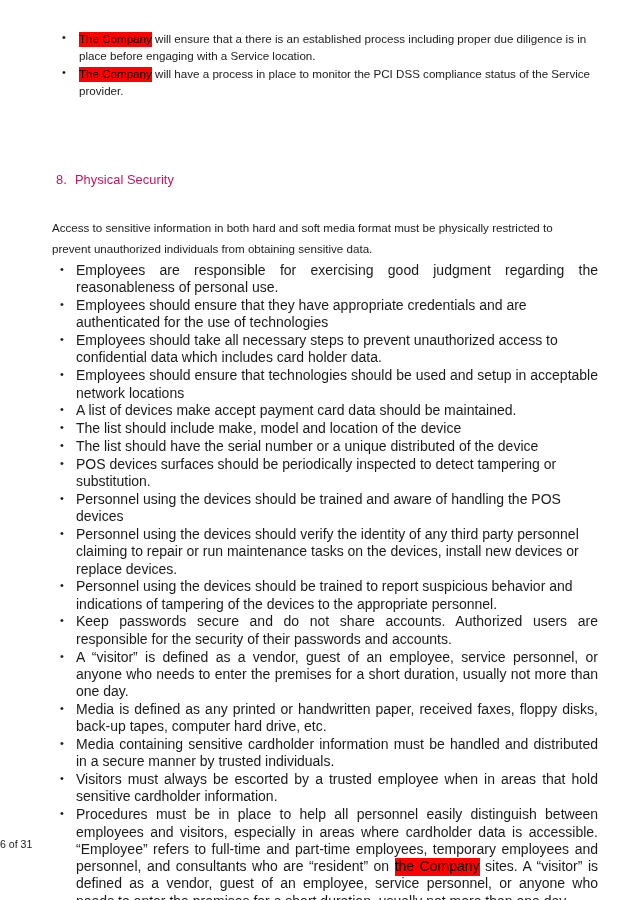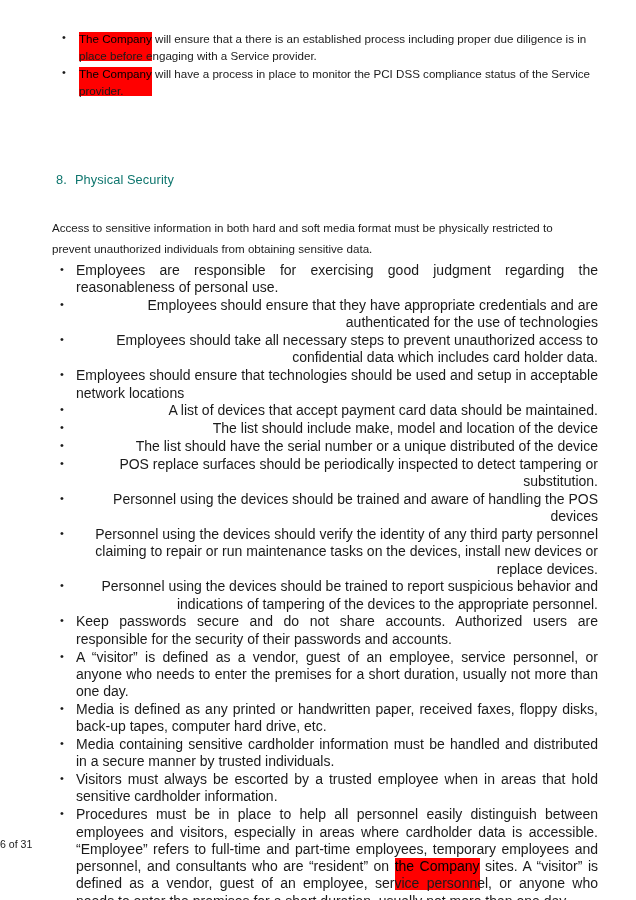--- a/index.html
+++ b/index.html
@@ -50,21 +50,21 @@
 
   
   .heading {
     margin: 0;
     padding: 0;
     position: absolute;
     left: 56px;
     top: 172px;
     font-size: 12.8px;
     font-weight: normal;
-    color: #0f766e;
+    color: #be185d;
     letter-spacing: 0.1px;
   }
   .heading .num { margin-right: 8px; }
 
   
   .intro {
     position: absolute;
     left: 52px;
     top: 205px;
     width: 520px;
@@ -93,66 +93,66 @@
     text-justify: inter-word;
   }
   ul.main-list > li::before {
     content: "\2022";
     position: absolute;
     left: 8px;
     top: -1px;
     font-size: 11px;
     color: #1a1a1a;
   }
-  ul.main-list > li.nojust { text-align: right; }
+  ul.main-list > li.nojust { text-align: left; }
 
   
   .hl {
     background: #ff0000;
     color: #000000;
-    padding: 0 0 16px 0;
+    padding: 0 0 2px 0;
   }
 
   
   .footer {
     position: absolute;
     left: 0;
     top: 838px;
     width: 636px;
     font-size: 10.6px;
     color: #1a1a1a;
   }
 </style>
 </head>
 <body>
 
 <div class="page">
 
   <div class="content">
     <ul class="top-list">
-      <li><span class="hl">The Company</span><span> will ensure that a there is an established process including proper due diligence is in place before engaging with a Service provider.</span></li>
+      <li><span class="hl">The Company</span><span> will ensure that a there is an established process including proper due diligence is in place before engaging with a Service location.</span></li>
       <li><span class="hl"> The Company</span><span> will have a process in place to monitor the PCI DSS compliance status of the Service provider.</span></li>
     </ul>
   </div>
 
   <h1 class="heading">
     <span class="num">8.</span><span>Physical Security</span>
   </h1>
 
   <p class="intro">Access to sensitive information in both hard and soft media format must be physically restricted to prevent unauthorized individuals from obtaining sensitive data.</p>
 
   <ul class="main-list">
     <li>Employees are responsible for exercising good judgment regarding the reasonableness of personal use.</li>
     <li class="nojust">Employees should ensure that they have appropriate credentials and are authenticated for the use of technologies</li>
     <li class="nojust">Employees should take all necessary steps to prevent unauthorized access to confidential data which includes card holder data.</li>
     <li>Employees should ensure that technologies should be used and setup in acceptable network locations</li>
-    <li class="nojust">A list of devices that accept payment card data should be maintained.</li>
+    <li class="nojust">A list of devices make accept payment card data should be maintained.</li>
     <li class="nojust">The list should include make, model and location of the device</li>
     <li class="nojust">The list should have the serial number or a unique distributed of the device</li>
-    <li class="nojust">POS replace surfaces should be periodically inspected to detect tampering or substitution.</li>
+    <li class="nojust">POS devices surfaces should be periodically inspected to detect tampering or substitution.</li>
     <li class="nojust">Personnel using the devices should be trained and aware of handling the POS devices</li>
     <li class="nojust">Personnel using the devices should verify the identity of any third party personnel claiming to repair or run maintenance tasks on the devices, install new devices or replace devices.</li>
     <li class="nojust">Personnel using the devices should be trained to report suspicious behavior and indications of tampering of the devices to the appropriate personnel.</li>
     <li>Keep passwords secure and do not share accounts. Authorized users are responsible for the security of their passwords and accounts.</li>
     <li>A “visitor” is defined as a vendor, guest of an employee, service personnel, or anyone who needs to enter the premises for a short duration, usually not more than one day.</li>
     <li>Media is defined as any printed or handwritten paper, received faxes, floppy disks, back-up tapes, computer hard drive, etc.</li>
     <li>Media containing sensitive cardholder information must be handled and distributed in a secure manner by trusted individuals.</li>
     <li>Visitors must always be escorted by a trusted employee when in areas that hold sensitive cardholder information.</li>
     <li><span>Procedures must be in place to help all personnel easily distinguish between employees and visitors, especially in areas where cardholder data is accessible. “Employee” refers to full-time and part-time employees, temporary employees and personnel, and consultants who are “resident” on </span><span class="hl">the Company</span><span> sites. A “visitor” is defined as a vendor, guest of an employee, service personnel, or anyone who needs to enter the premises for a short duration, usually not more than one day.</span></li>
     <li class="nojust">Network Jacks located in public and areas accessible to visitors must be disabled and enabled</li>

